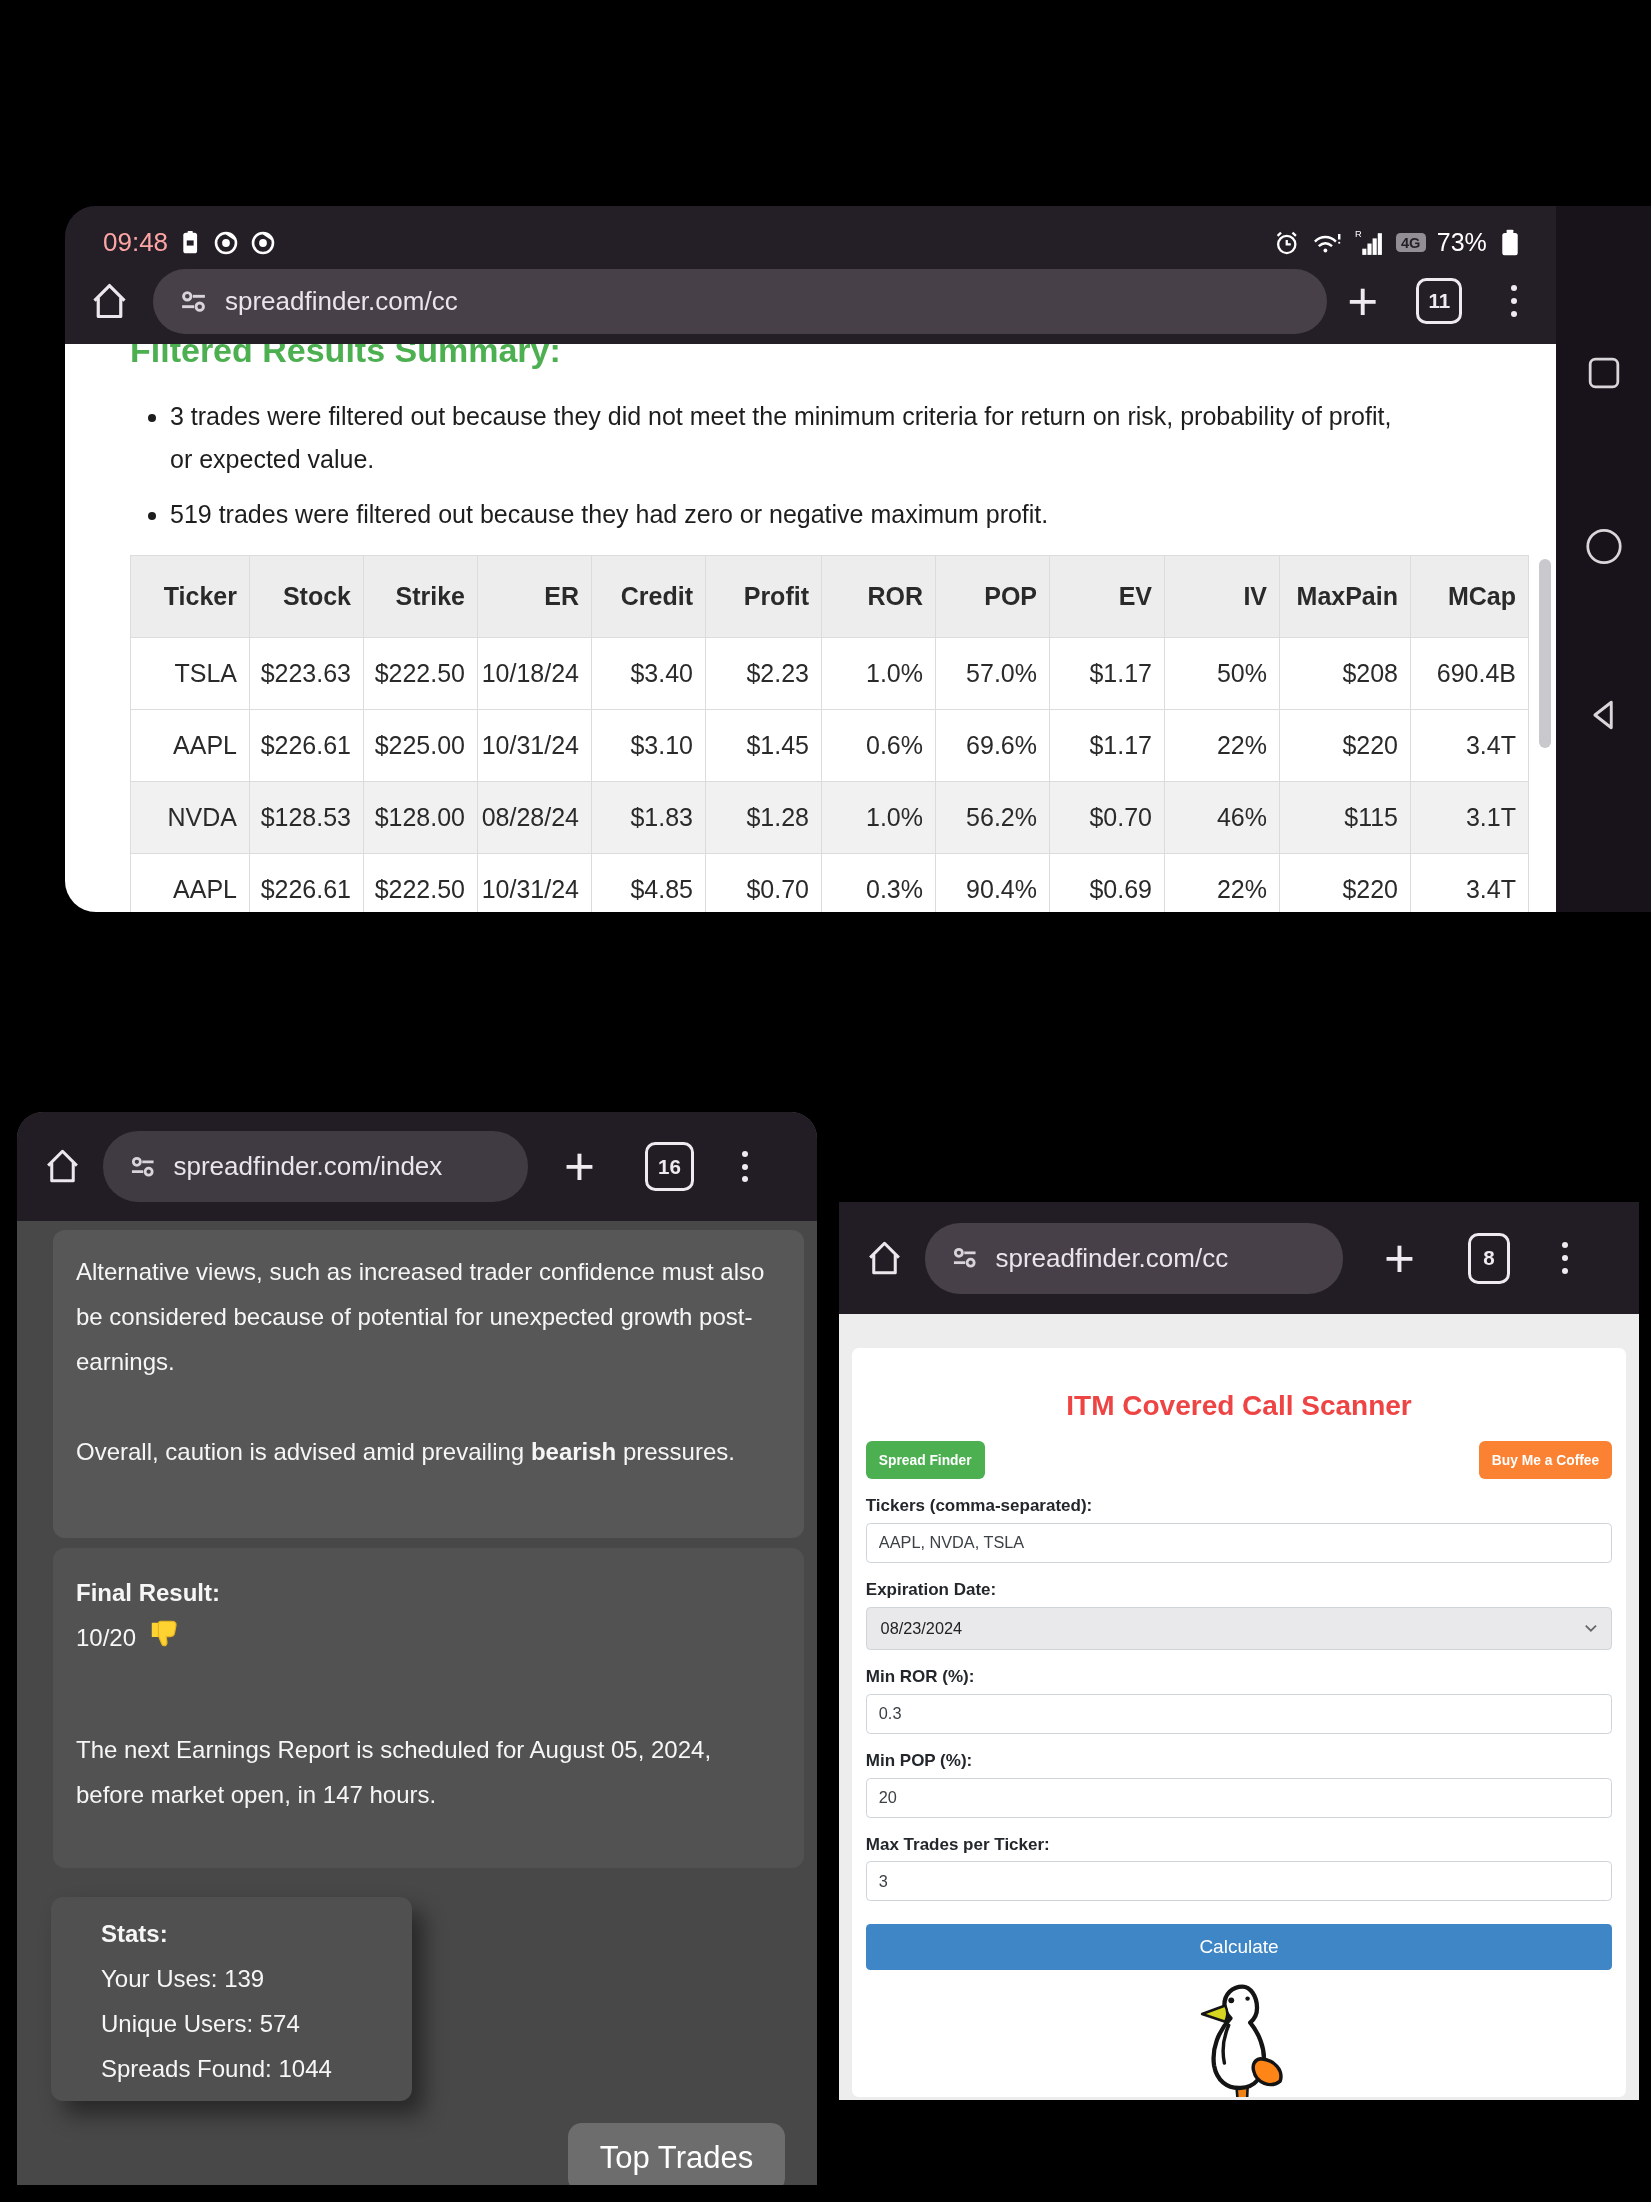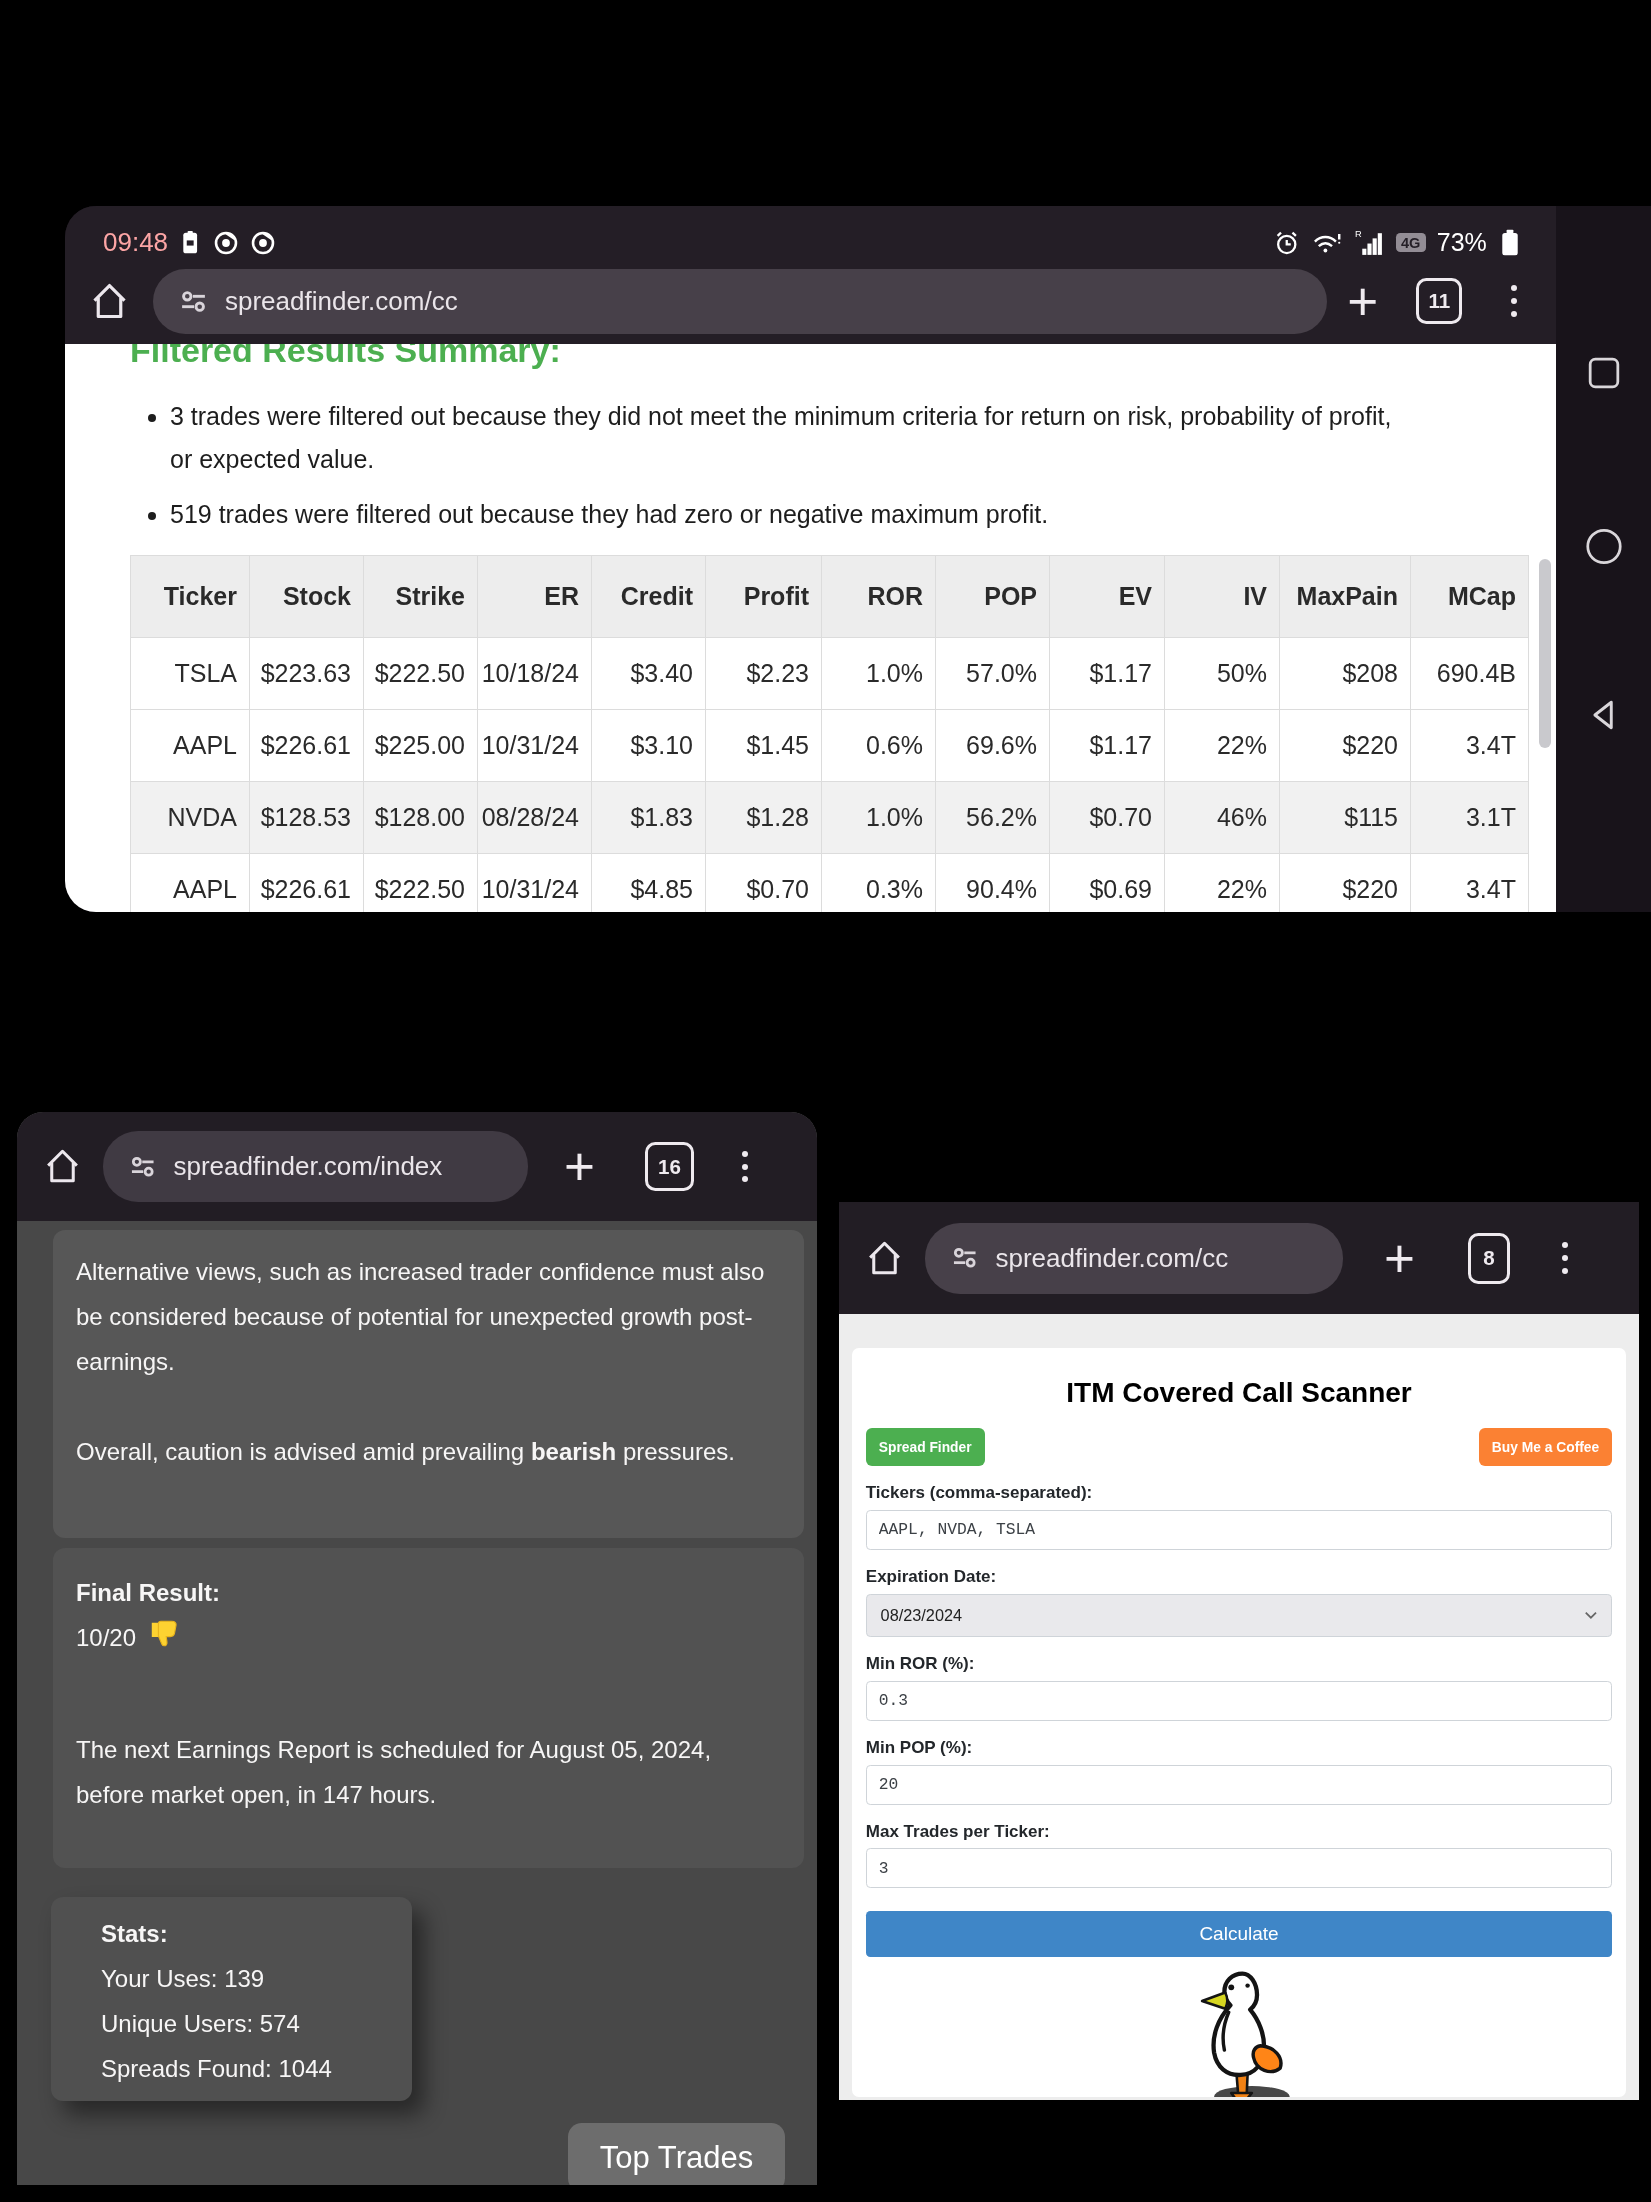--- a/index.html
+++ b/index.html
@@ -69,30 +69,30 @@
   .thumb-icon{margin-left:12px;vertical-align:-5.2px;}
 
   
   #phone-br{left:839px;top:1202px;width:800px;height:1001px;background:#000;}
   #br-toolbar{height:112px;background:#221d24;display:flex;align-items:center;
               padding:0 24px;box-sizing:border-box;}
   #br-toolbar .url-pill{width:418px;height:71px;margin-left:19px;}
   #br-page{position:absolute;left:0;top:112px;width:800px;height:786px;background:#ededed;}
   #br-card{position:absolute;left:13px;top:34px;width:774px;height:749px;background:#fff;
            border-radius:6.9px;padding:0 13.8px;box-sizing:border-box;overflow:hidden;}
-  #br-title{margin-top:29px;text-align:center;font-size:28px;font-weight:bold;color:#000000;}
+  #br-title{margin-top:42px;text-align:center;font-size:28px;font-weight:bold;color:#ef4444;}
   #br-btnrow{margin-top:19px;display:flex;justify-content:space-between;align-items:center;}
   .br-btn{height:38px;border:none;border-radius:6px;color:#fff;font-weight:bold;font-size:13.8px;
           padding:0 13px;font-family:"Liberation Sans",sans-serif;}
   #btn-spread{background:#4CAF50;}
   #btn-coffee{background:#fb8133;}
   .fld-label{margin-top:17px;font-size:17px;font-weight:bold;color:#23272b;}
   .fld-input{margin-top:6.9px;width:100%;height:40px;border:0.9px solid #cfd4d9;border-radius:4.3px;
              font-size:16.3px;color:#3c4146;padding:13px 12px;box-sizing:border-box;
-             font-family:Liberation Mono, monospace;background:#fff;}
+             font-family:Liberation Sans, sans-serif;background:#fff;}
   .fld-select{margin-top:6.9px;width:100%;height:43px;background:#e9e9ec;border:0.9px solid #cfd4d9;
               border-radius:4.3px;display:flex;align-items:center;justify-content:space-between;
               padding:0 13.8px;box-sizing:border-box;font-size:16.3px;color:#222;}
   #btn-calc{margin-top:22.4px;width:100%;height:46px;background:#3f86c7;border:none;border-radius:4.3px;
             color:#fff;font-size:19px;font-family:"Liberation Sans",sans-serif;}
   #br-duck{margin-top:8.6px;text-align:center;}
 </style>
 </head>
 <body>
 

